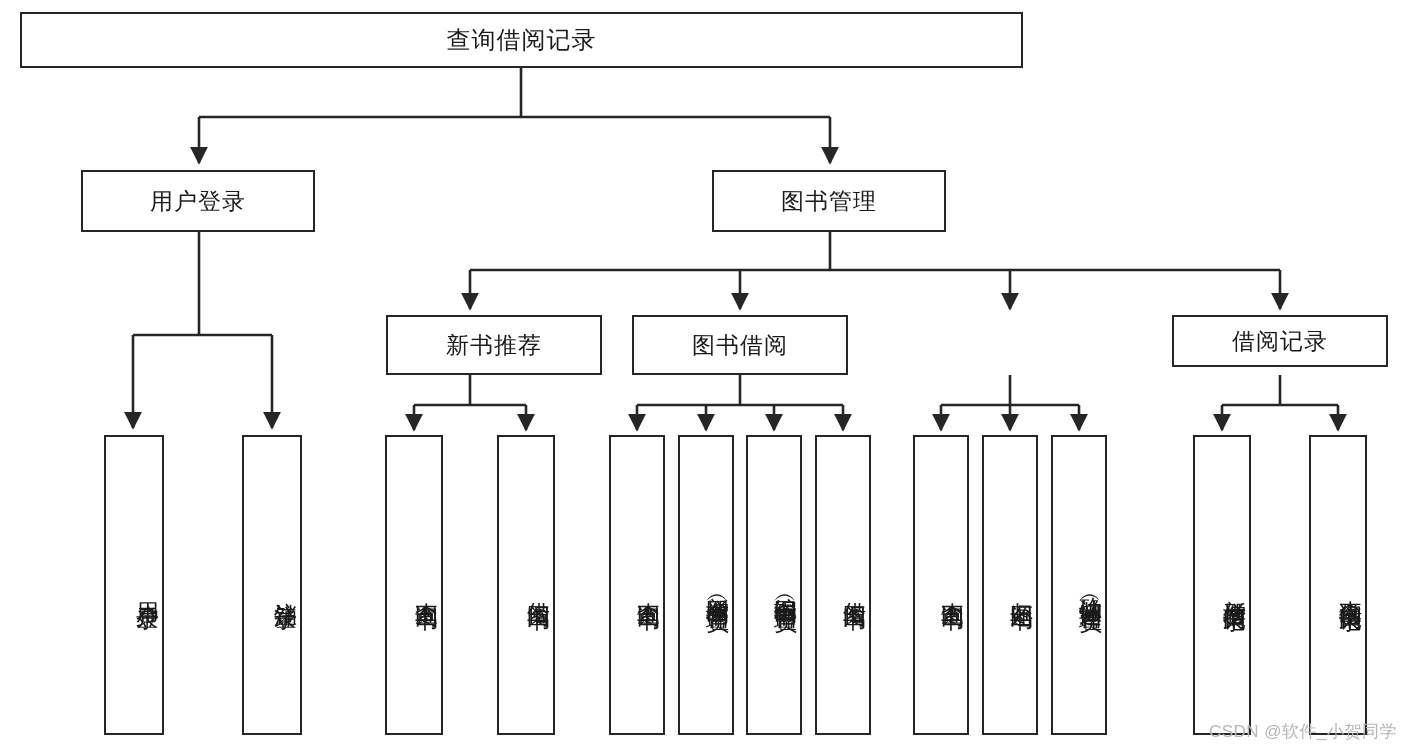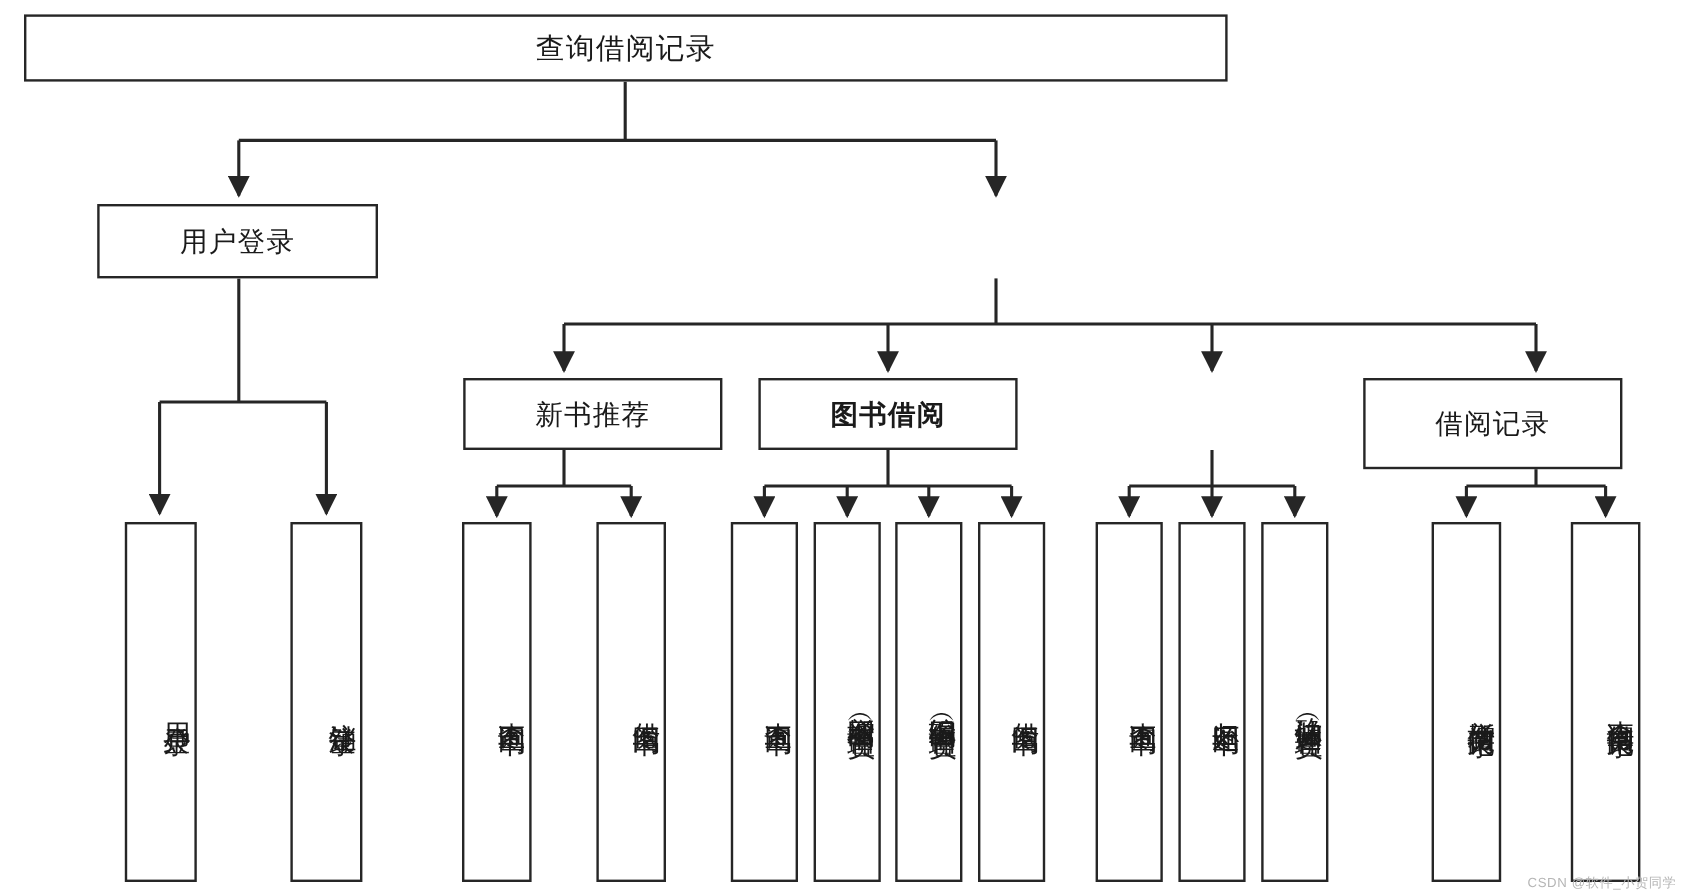--- a/index.html
+++ b/index.html
@@ -51,21 +51,21 @@
     left: 0;
     top: 0;
     width: 1405px;
     height: 747px;
     pointer-events: none;
   }
   .wm {
     position: absolute;
     right: 8px;
     bottom: 4px;
-    font-size: 11px;
+    font-size: 17px;
     color: #b6b6b6;
     white-space: nowrap;
     letter-spacing: 0.5px;
   }
 </style>
 </head>
 <body>
 
 <div id="canvas">
 
@@ -115,24 +115,25 @@
       <path d="M 1280 375 L 1280 405"></path>
       <path d="M 1222 405 L 1338 405"></path>
       <path d="M 1222 405 L 1222 430" marker-end="url(#arrow)"></path>
       <path d="M 1338 405 L 1338 430" marker-end="url(#arrow)"></path>
     </g>
   </svg>
 
   <div class="node node-h root" style="left:20px; top:12px; width:1003px; height:56px;">查询借阅记录</div>
 
   <div class="node node-h" style="left:81px; top:170px; width:234px; height:62px;">用户登录</div>
+  <div class="node node-h" style="left:712px; top:170px; width:234px; height:62px;">图书管理</div>
 
   <div class="node node-h" style="left:362px; top:315px; width:216px; height:60px;margin-left:24px;">新书推荐</div>
-  <div class="node node-h" style="left:632px; top:315px; width:216px; height:60px;font-weight:bold;">图书借阅</div>
-  <div class="node node-h" style="left:1136px; top:315px; width:216px; height:76px;">借阅记录</div>
+  <div class="node node-h" style="left:632px; top:315px; width:216px; height:60px;">图书借阅</div>
+  <div class="node node-h" style="left:1172px; top:315px; width:216px; height:52px;">借阅记录</div>
 
   <div class="node node-v" style="left:104px; top:435px; width:60px; height:300px;">用户登录</div>
   <div class="node node-v" style="left:242px; top:435px; width:60px; height:300px;">注销登录</div>
 
   <div class="node node-v" style="left:385px; top:435px; width:58px; height:300px;">查询图书</div>
   <div class="node node-v" style="left:497px; top:435px; width:58px; height:300px;">借阅图书</div>
 
   <div class="node node-v" style="left:609px; top:435px; width:56px; height:300px;">查询图书</div>
   <div class="node node-v" style="left:678px; top:435px; width:56px; height:300px;">新增图书（管理员）</div>
   <div class="node node-v" style="left:746px; top:435px; width:56px; height:300px;">编辑图书（管理员）</div>

